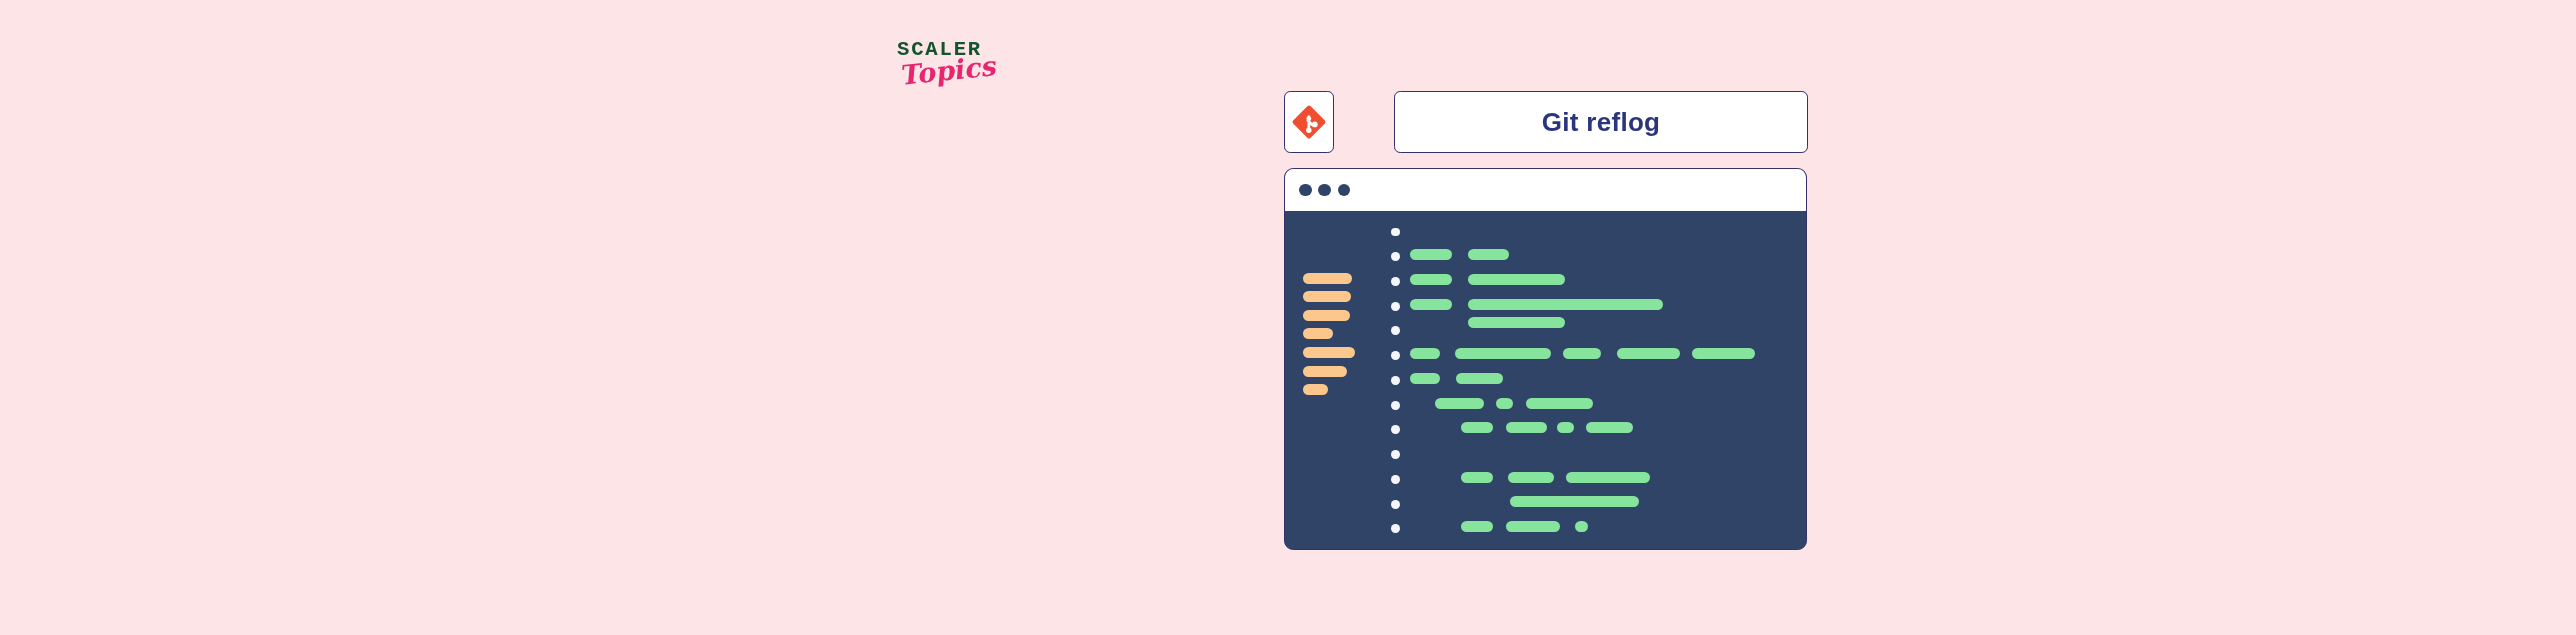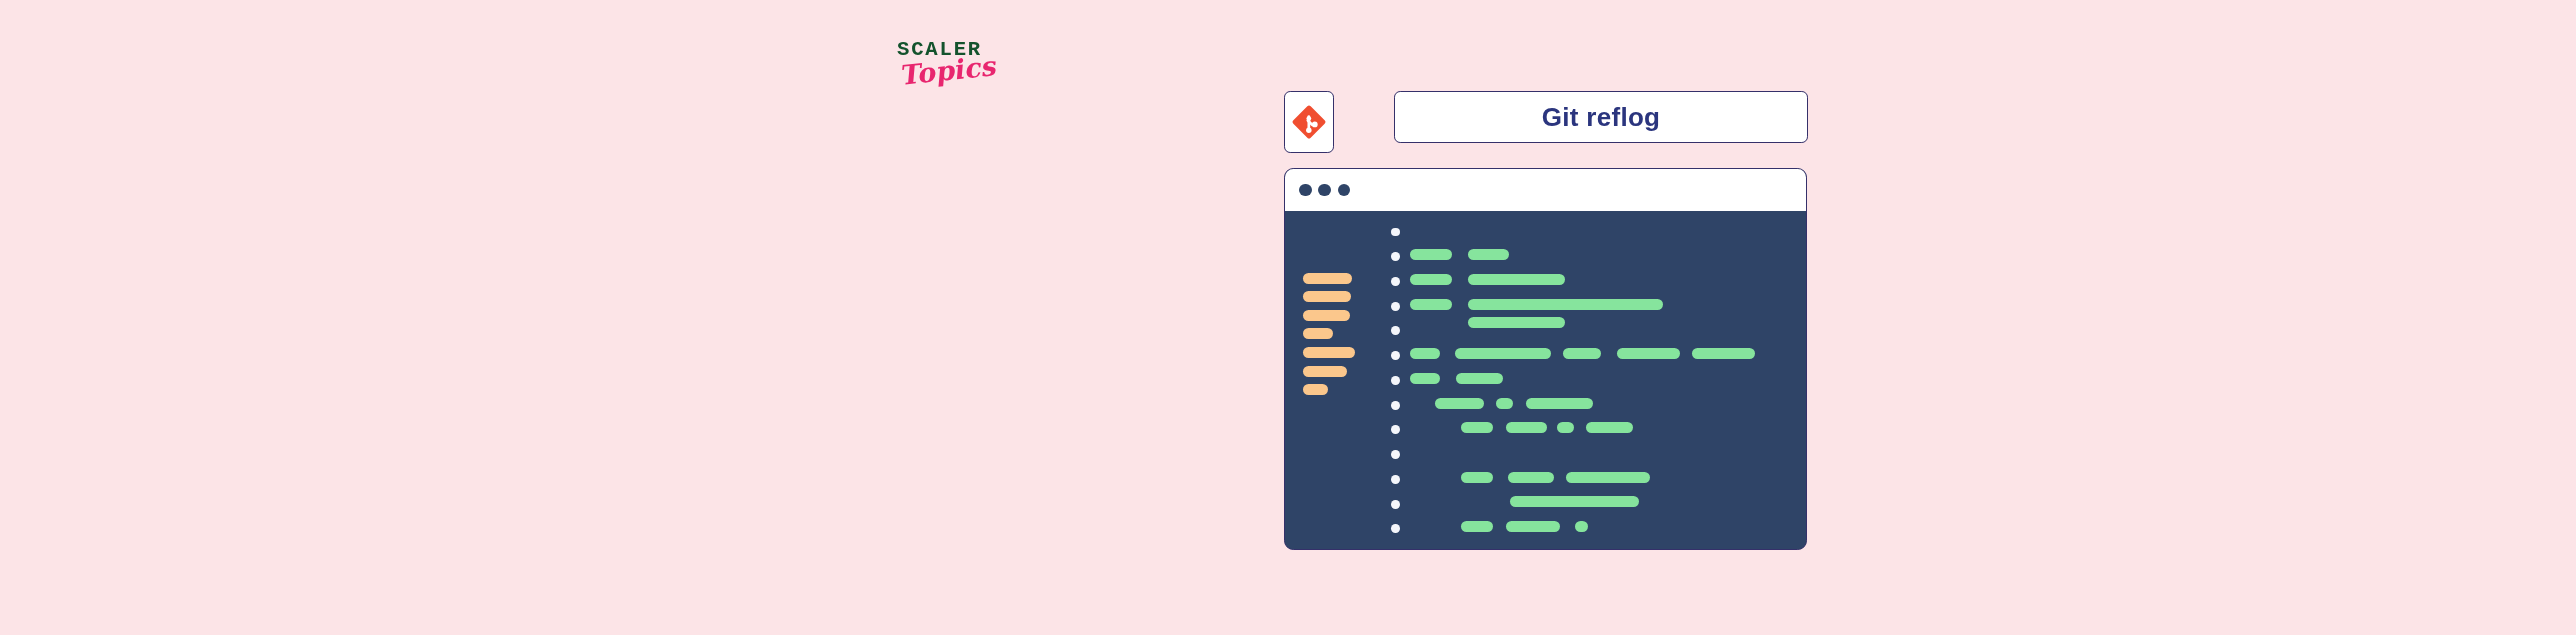--- a/index.html
+++ b/index.html
@@ -74,21 +74,21 @@
   .git-icon {
     display: block;
     width: 34px;
     height: 34px;
   }
   .title-box {
     position: absolute;
     left: 1394px;
     top: 91px;
     width: 414px;
-    height: 52px;
+    height: 62px;
     background: #FFFFFF;
     border: 1.5px solid #35306A;
     border-radius: 6.2px;
     box-sizing: border-box;
     display: flex;
     align-items: center;
     justify-content: center;
   }
   .title-text {
     font-family: "Liberation Sans", sans-serif;

